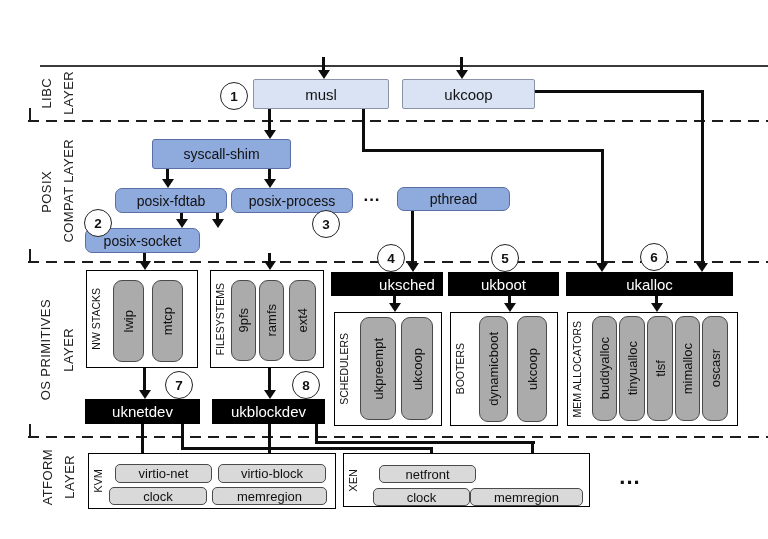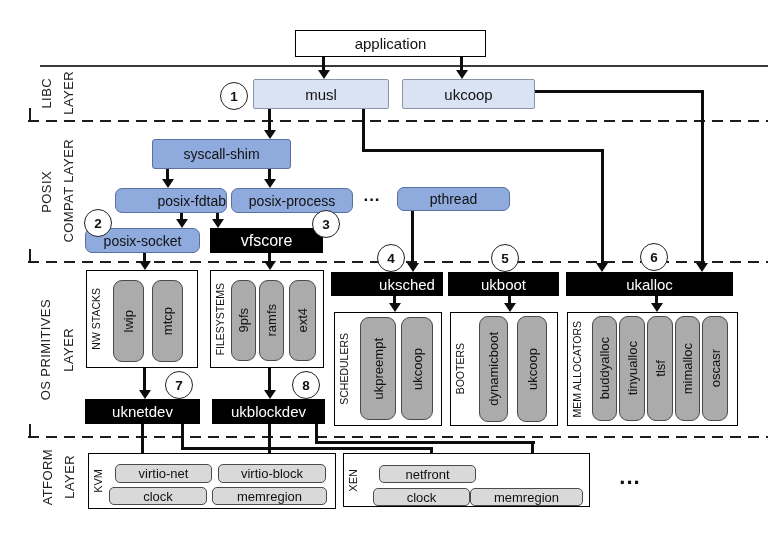--- a/index.html
+++ b/index.html
@@ -124,50 +124,44 @@
   <div class="vline" style="left:430px;top:447px;height:9px;"></div>
   <div class="ahead" style="left:425px;top:456px;"></div>
 
   <div class="vline" style="left:268px;top:424px;height:32px;"></div>
   <div class="ahead" style="left:264px;top:456px;"></div>
   <div class="vline" style="left:315px;top:424px;height:20px;"></div>
   <div class="hline" style="left:315px;top:441px;width:220px;"></div>
   <div class="vline" style="left:531px;top:441px;height:15px;"></div>
   <div class="ahead" style="left:526px;top:456px;"></div>
 
-  <div class="box whitebox z2" style="left:295px;top:30px;width:191px;height:27px;font-size:15px;">
-    <span>application</span>
-    </div>
   <div class="box lightblue z2" style="left:253px;top:79px;width:136px;height:30px;text-align:center;">
     <span>musl</span>
     </div>
   <div class="box lightblue z2" style="left:402px;top:79px;width:133px;height:30px;">
     <span>ukcoop</span>
     </div>
 
   <div class="box bluesq z2" style="left:152px;top:139px;width:139px;height:30px;">
     <span>syscall-shim</span>
     </div>
-  <div class="box blue z2" style="left:115px;top:188px;width:112px;height:25px;justify-content:flex-end;">
+  <div class="box blue z2" style="left:115px;top:188px;width:112px;height:25px;">
     <span>posix-fdtab</span>
     </div>
   <div class="box blue z2" style="left:231px;top:188px;width:122px;height:25px;">
     <span>posix-process</span>
     </div>
   <div class="dots" style="left:358px;top:186px;width:28px;height:20px;font-size:17px;letter-spacing:1px;">
     <span>...</span>
     </div>
   <div class="box blue z2" style="left:397px;top:187px;width:113px;height:24px;">
     <span>pthread</span>
     </div>
   <div class="box blue z2" style="left:85px;top:228px;width:115px;height:25px;">
     <span>posix-socket</span>
-    </div>
-  <div class="box blackbox z2" style="left:210px;top:228px;width:113px;height:25px;font-size:16px;">
-    <span>vfscore</span>
     </div>
 
   <div class="groupbox z2" style="left:86px;top:270px;width:112px;height:98px;"></div>
   <div class="glabel z3" style="left:88px;top:272px;width:15px;height:94px;">
     <span class="vtext">NW STACKS</span>
     </div>
   <div class="box pill z3" style="left:113px;top:280px;width:31px;height:82px;">
     <span class="vtext">lwip</span>
     </div>
   <div class="box pill z3" style="left:152px;top:280px;width:31px;height:82px;">

